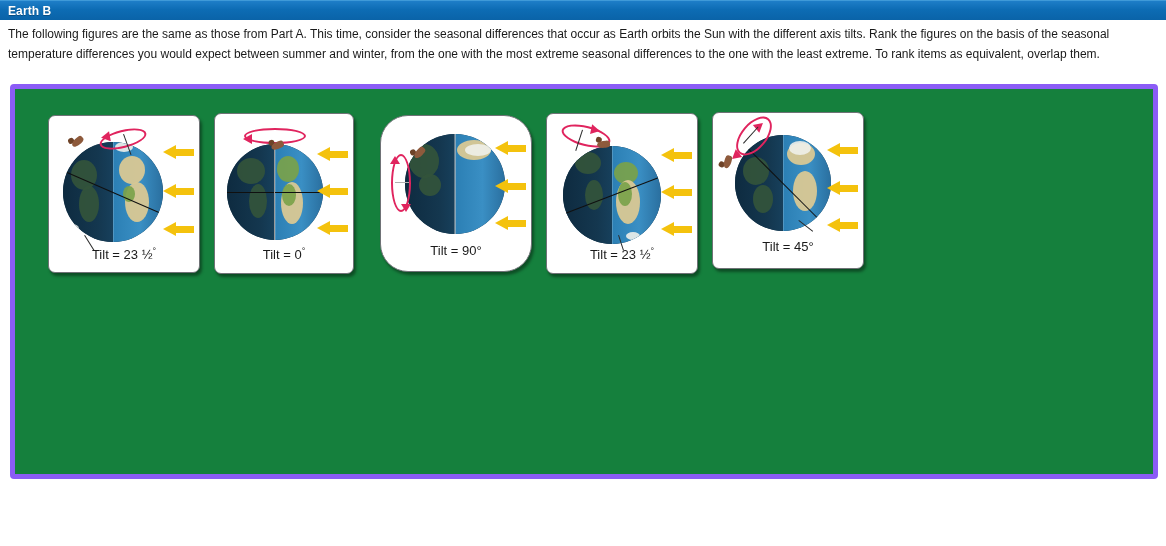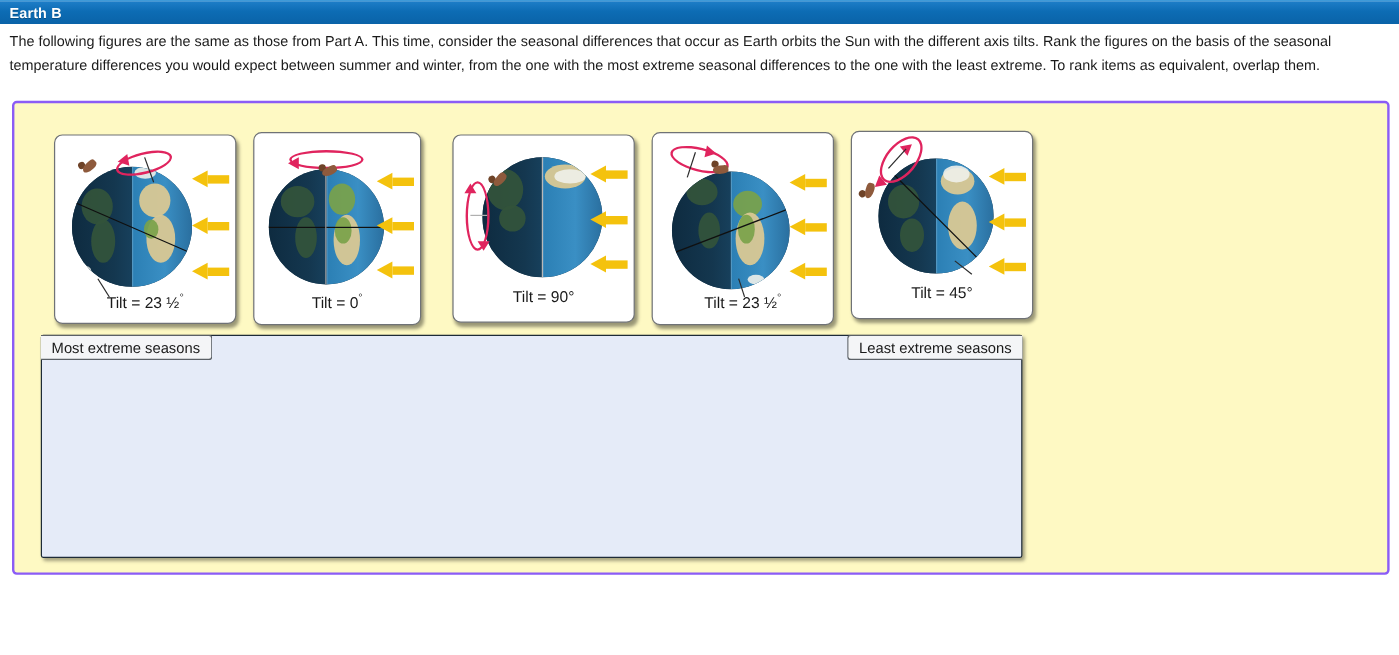--- a/index.html
+++ b/index.html
@@ -38,23 +38,23 @@
     font-size: 12px;
     line-height: 19.6px;
     color: #1a1a1a;
   }
 
   
   .rank-frame {
     position: absolute;
     left: 10px; top: 84px;
     width: 1148px; height: 395px;
-    border: 2px solid #8b5cf6;
+    border: 5px solid #8b5cf6;
     border-radius: 4px;
-    background: #fef9c3;
+    background: #15803d;
   }
 
   
   .card-row {
     position: absolute;
     left: 22px; top: 13px;
     width: 840px; height: 190px;
   }
   .card {
     position: absolute;
@@ -66,21 +66,21 @@
   }
   .card-inner {
     position: absolute;
     left: 0; top: 0; right: 0; bottom: 0;
     overflow: hidden;
   }
 
   
   .card-0 { left: 11px;  top: 13px; width: 152px; height: 158px; }
   .card-1 { left: 177px; top: 11px; width: 140px; height: 161px; }
-  .card-2 { left: 343px; top: 13px; width: 152px; height: 157px; }
+  .card-2 { left: 343px; top: 13px; width: 152px; height: 157px; border-radius: 28px; }
   .card-3 { left: 509px; top: 11px; width: 152px; height: 161px; }
   .card-4 { left: 675px; top: 10px; width: 152px; height: 157px; }
 
   
   .globe-wrap {
     position: absolute;
     width: 100%; height: 100%;
   }
   .globe {
     position: absolute;
@@ -483,18 +483,14 @@
 
           <div class="tilt-label" style="top:126px;">
             <span>Tilt = 45</span><span>°</span>
           </div>
         </div>
       </div>
     </div>
 
   </div>
 
-  <div class="drop-area">
-    <div class="end-label left">Most extreme seasons</div>
-    <div class="end-label right">Least extreme seasons</div>
-  </div>
 
 </div>
 
 </body></html>

